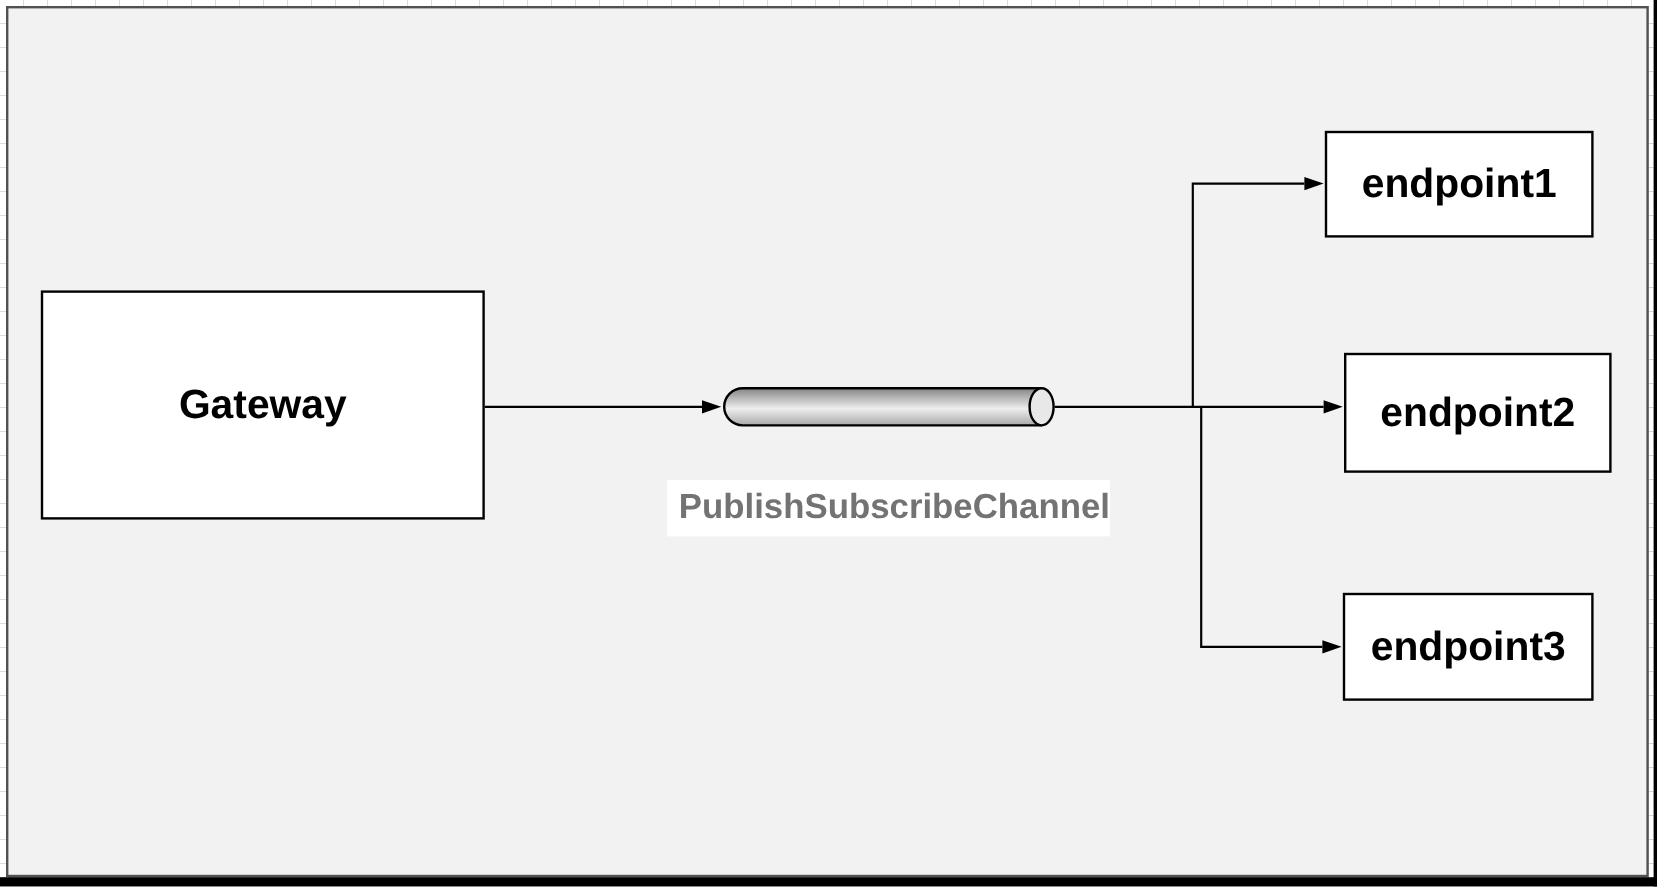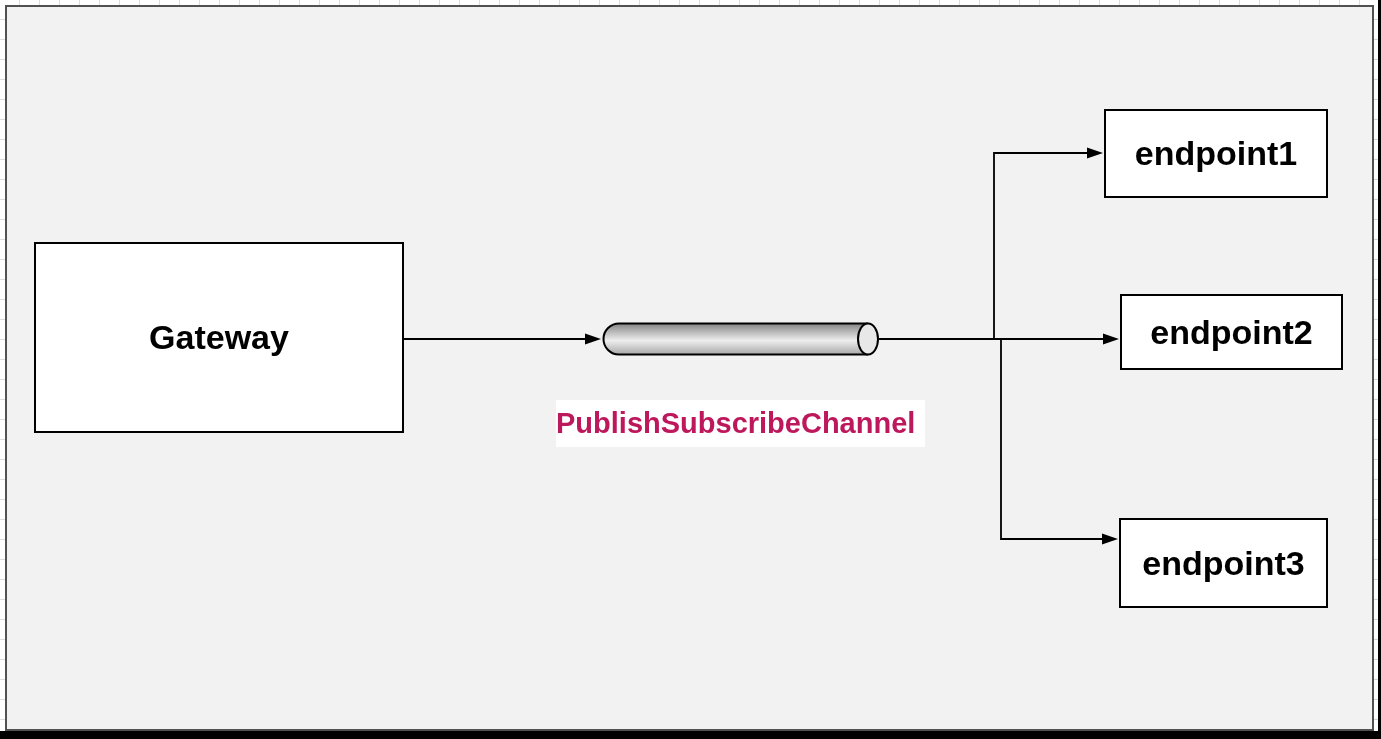--- a/index.html
+++ b/index.html
@@ -55,27 +55,27 @@
     background: #ffffff;
     border: 2px solid #000000;
     display: flex; align-items: center; justify-content: center;
     font-weight: bold; color: #000000;
     z-index: 10;
     text-align: right;
   }
   .node-label { font-weight: bold; }
   #node-gateway   { left: 34px;  top: 242px; width: 370px; height: 191px; font-size: 34px; }
   #node-endpoint1 { left: 1104px; top: 109px; width: 224px; height: 89px; font-size: 34px; }
-  #node-endpoint2 { left: 1120px; top: 294px; width: 223px; height: 76px; font-size: 34px; }
-  #node-endpoint3 { left: 1119px; top: 494px; width: 209px; height: 90px; font-size: 34px; margin-top: 24px; }
+  #node-endpoint2 { left: 1120px; top: 294px; width: 223px; height: 100px; font-size: 34px; }
+  #node-endpoint3 { left: 1119px; top: 494px; width: 209px; height: 90px; font-size: 34px; }
   .channel-label {
     position: absolute; left: 556px; top: 400px; width: 369px; height: 47px;
     background: #ffffff;
-    display: flex; align-items: center; justify-content: flex-start;
-    font-size: 29px; font-weight: bold; color: #be185d;
+    display: flex; align-items: center; justify-content: flex-end;
+    font-size: 29px; font-weight: bold; color: #737373;
     z-index: 10; white-space: nowrap;
   }
 </style>
 </head>
 <body>
 
 <div id="stage">
 
   <div class="ruler-top"></div>
   <div class="ruler-left"></div>

